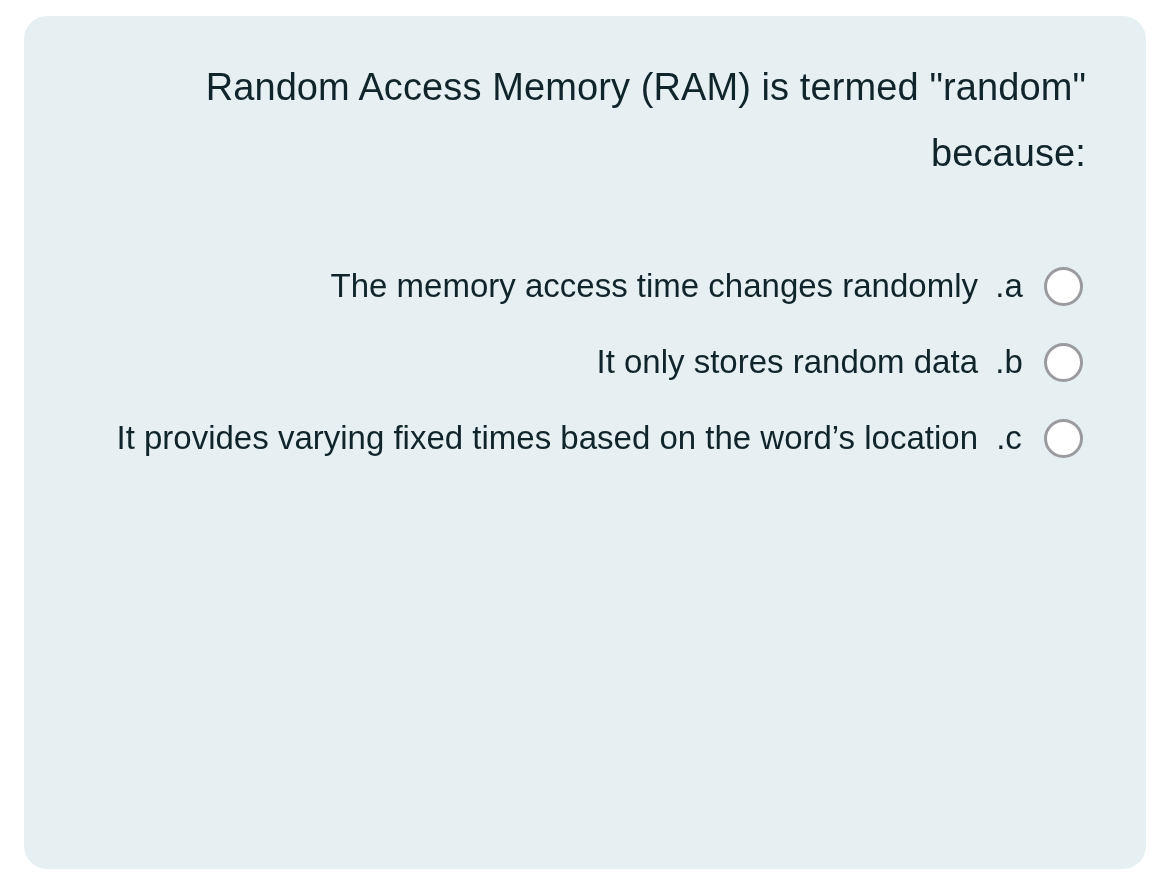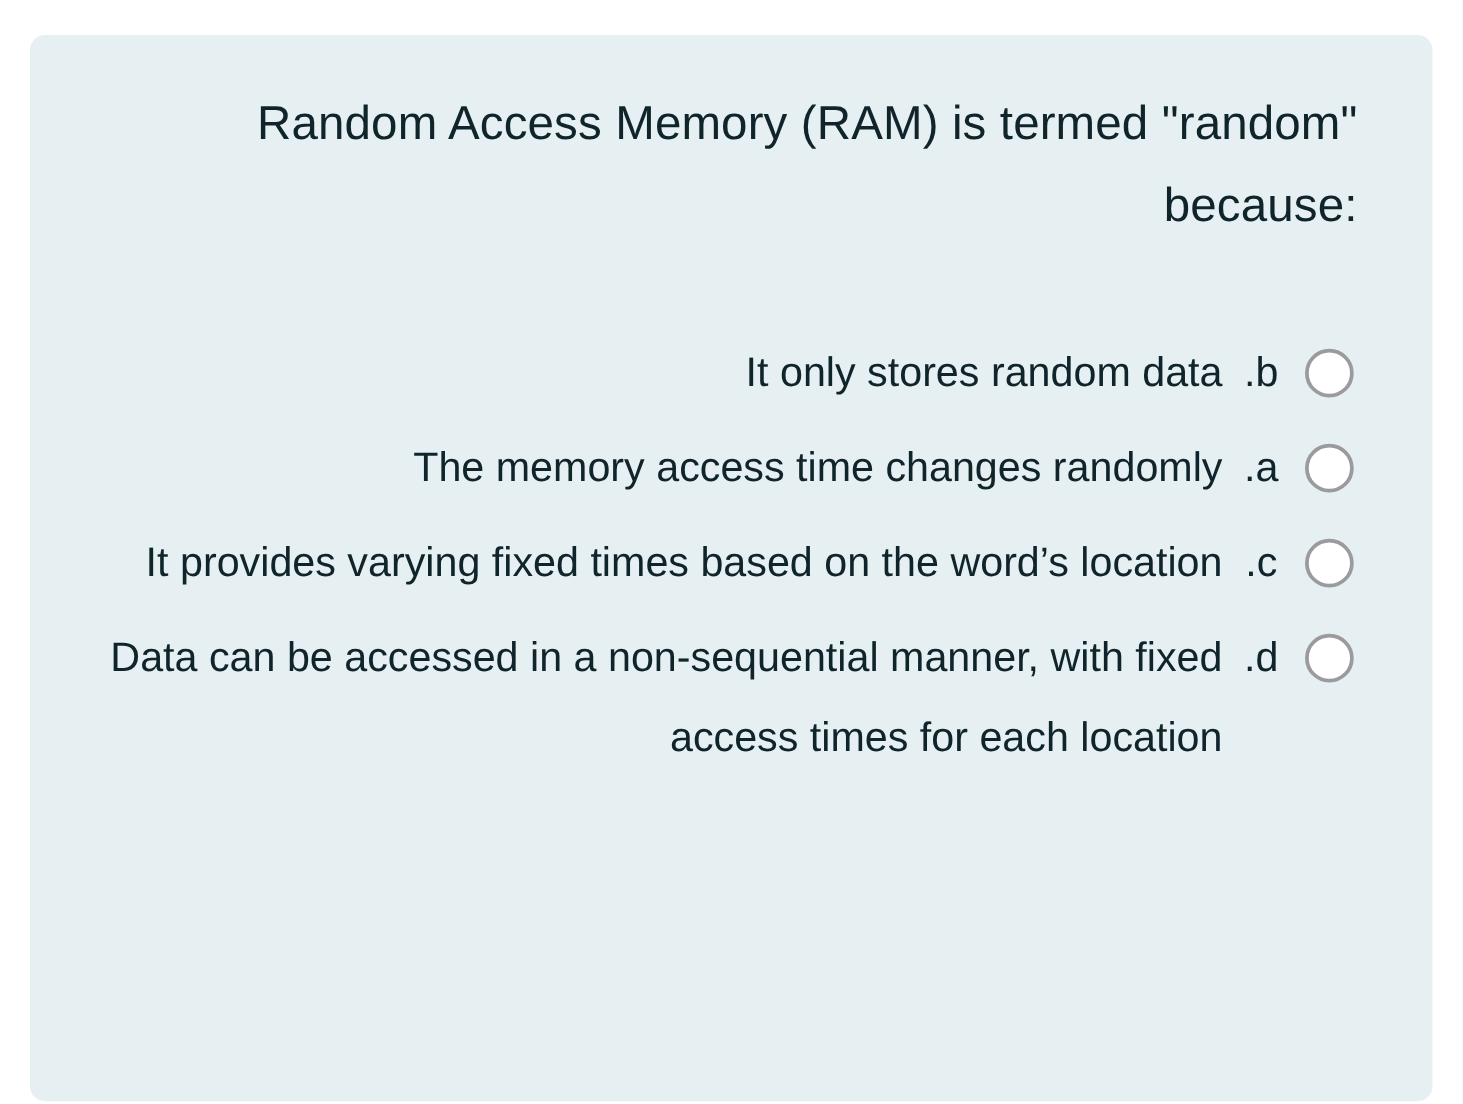--- a/index.html
+++ b/index.html
@@ -12,25 +12,25 @@
     width: 1170px;
     height: 883px;
     font-family: "Liberation Sans", sans-serif;
     -webkit-font-smoothing: antialiased;
     overflow: hidden;
   }
 
   .quiz-card {
     position: absolute;
     left: 24px;
-    top: 28px;
+    top: 16px;
     width: 1122px;
     height: 853px;
     background: #e6f0f2;
-    border-radius: 12px;
+    border-radius: 23px;
     box-sizing: border-box;
     padding: 4px;
     overflow: hidden;
   }
 
   
   .question-block {
     position: absolute;
     left: 36px;
     top: 38px;
@@ -109,45 +109,38 @@
 
 <div class="quiz-card">
 
   <div class="question-block">
     <span class="question-text">Random Access Memory (RAM) is termed "random" because:</span>
   </div>
 
   <div class="answers">
 
     <div class="answer-row">
-      <span class="answer-text">It only stores random data</span>
-      <span class="answer-label">.b</span>
+      <span class="answer-text">The memory access time changes randomly</span>
+      <span class="answer-label">.a</span>
       <span class="radio-cell">
         <span class="radio-button"></span>
       </span>
     </div>
 
     <div class="answer-row">
-      <span class="answer-text">The memory access time changes randomly</span>
-      <span class="answer-label">.a</span>
+      <span class="answer-text">It only stores random data</span>
+      <span class="answer-label">.b</span>
       <span class="radio-cell">
         <span class="radio-button"></span>
       </span>
     </div>
 
     <div class="answer-row">
       <span class="answer-text">It provides varying fixed times based on the word’s location</span>
       <span class="answer-label">.c</span>
       <span class="radio-cell">
         <span class="radio-button"></span>
       </span>
     </div>
 
-    <div class="answer-row">
-      <span class="answer-text">Data can be accessed in a non-sequential manner, with fixed access times for each location</span>
-      <span class="answer-label">.d</span>
-      <span class="radio-cell">
-        <span class="radio-button"></span>
-      </span>
-    </div>
 
   </div>
 </div>
 
 </body></html>

